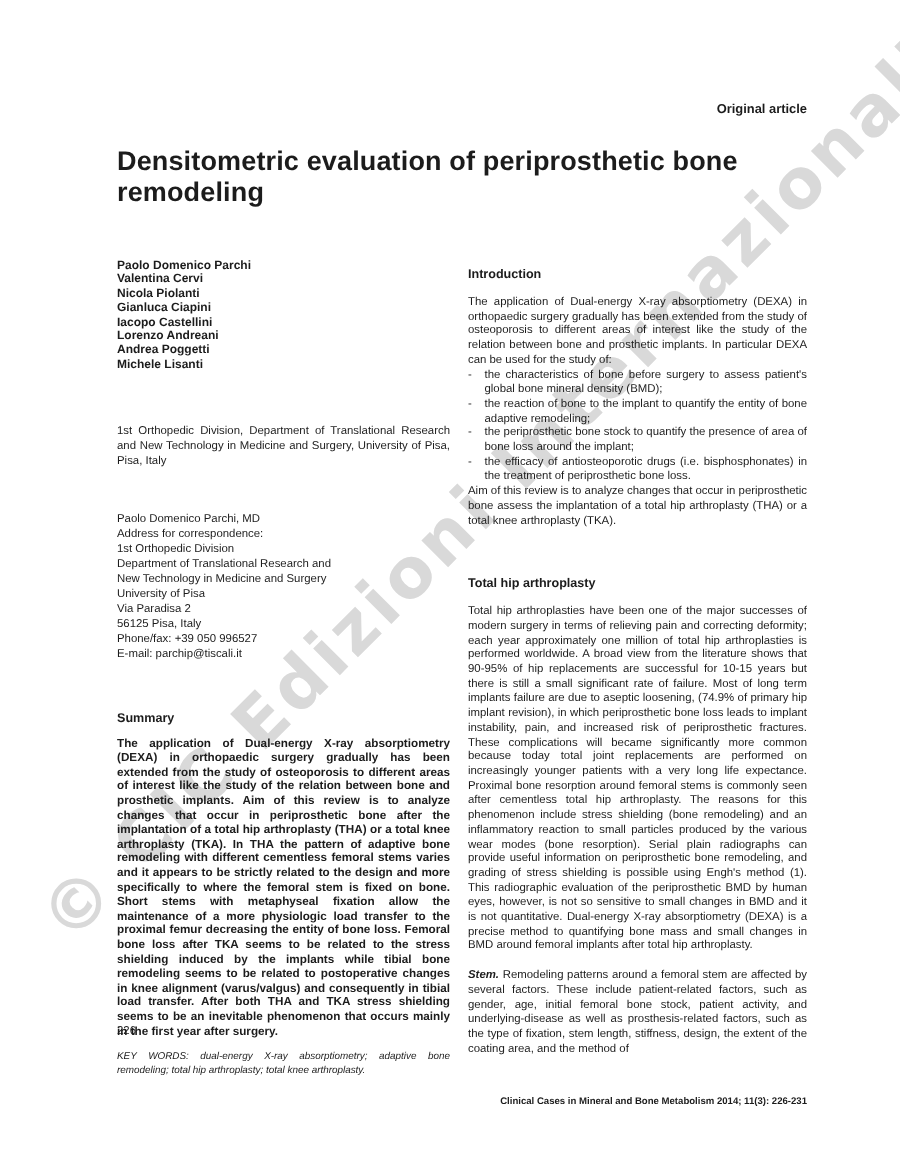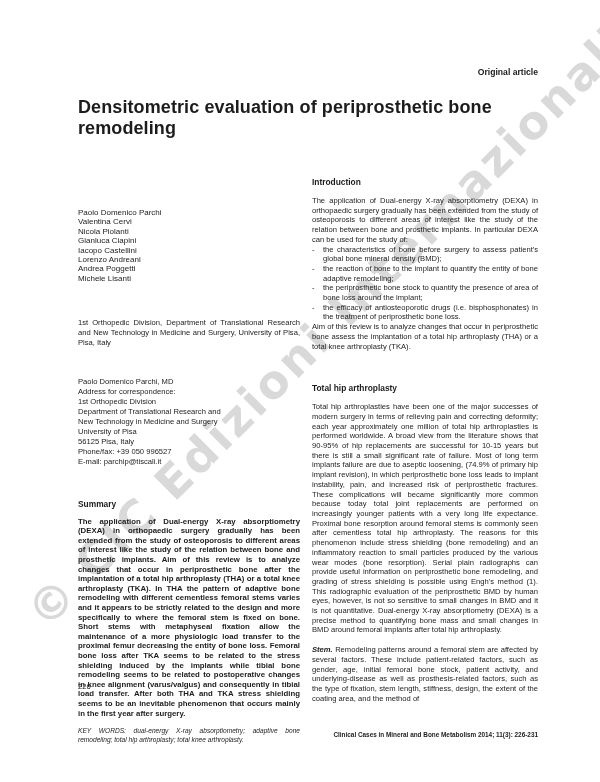--- a/index.html
+++ b/index.html
@@ -30,21 +30,21 @@
     font-size: 8.6px; font-weight: bold;
   }
   .title {
     position: absolute; top: 85px; left: 78px; width: 420px;
     font-size: 18px; font-weight: bold; line-height: 1.18;
     letter-spacing: 0.1px;
   }
   .left-col { position: absolute; left: 78px; top: 172px; width: 222px; }
   .right-col { position: absolute; left: 312px; top: 177px; width: 226px; }
 
-  .authors { font-size: 8px; font-weight: normal; line-height: 9.4px; margin-top: 36px; }
+  .authors { font-size: 8px; font-weight: bold; line-height: 9.4px; }
   .affiliation {
     margin-top: 35px; font-size: 7.6px; line-height: 9.8px;
     text-align: justify;
   }
   .correspondence { margin-top: 29px; font-size: 7.6px; line-height: 10px; }
   .summary-heading { margin-top: 32px; font-size: 8.4px; font-weight: bold; }
   .summary-body {
     margin-top: 8px; font-size: 7.8px; font-weight: bold;
     line-height: 9.6px; text-align: justify;
   }
@@ -99,20 +99,21 @@
 
     <div class="affiliation">1st Orthopedic Division, Department of Translational Research and New Technology in Medicine and Surgery, University of Pisa, Pisa, Italy</div>
 
     <div class="correspondence">
       <div>Paolo Domenico Parchi, MD</div>
       <div>Address for correspondence:</div>
       <div>1st Orthopedic Division</div>
       <div>Department of Translational Research and</div>
       <div>New Technology in Medicine and Surgery</div>
       <div>University of Pisa</div>
+      <div>Via Paradisa 2</div>
       <div>56125 Pisa, Italy</div>
       <div>Phone/fax: +39 050 996527</div>
       <div>E-mail: parchip@tiscali.it</div>
     </div>
 
     <div class="summary-heading section-heading">Summary</div>
     <div class="summary-body">The application of Dual-energy X-ray absorptiometry (DEXA) in orthopaedic surgery gradually has been extended from the study of osteoporosis to different areas of interest like the study of the relation between bone and prosthetic implants. Aim of this review is to analyze changes that occur in periprosthetic bone after the implantation of a total hip arthroplasty (THA) or a total knee arthroplasty (TKA). In THA the pattern of adaptive bone remodeling with different cementless femoral stems varies and it appears to be strictly related to the design and more specifically to where the femoral stem is fixed on bone. Short stems with metaphyseal fixation allow the maintenance of a more physiologic load transfer to the proximal femur decreasing the entity of bone loss. Femoral bone loss after TKA seems to be related to the stress shielding induced by the implants while tibial bone remodeling seems to be related to postoperative changes in knee alignment (varus/valgus) and consequently in tibial load transfer. After both THA and TKA stress shielding seems to be an inevitable phenomenon that occurs mainly in the first year after surgery.</div>
     <div class="keywords">KEY WORDS: dual-energy X-ray absorptiometry; adaptive bone remodeling; total hip arthroplasty; total knee arthroplasty.</div>
   </div>
 

